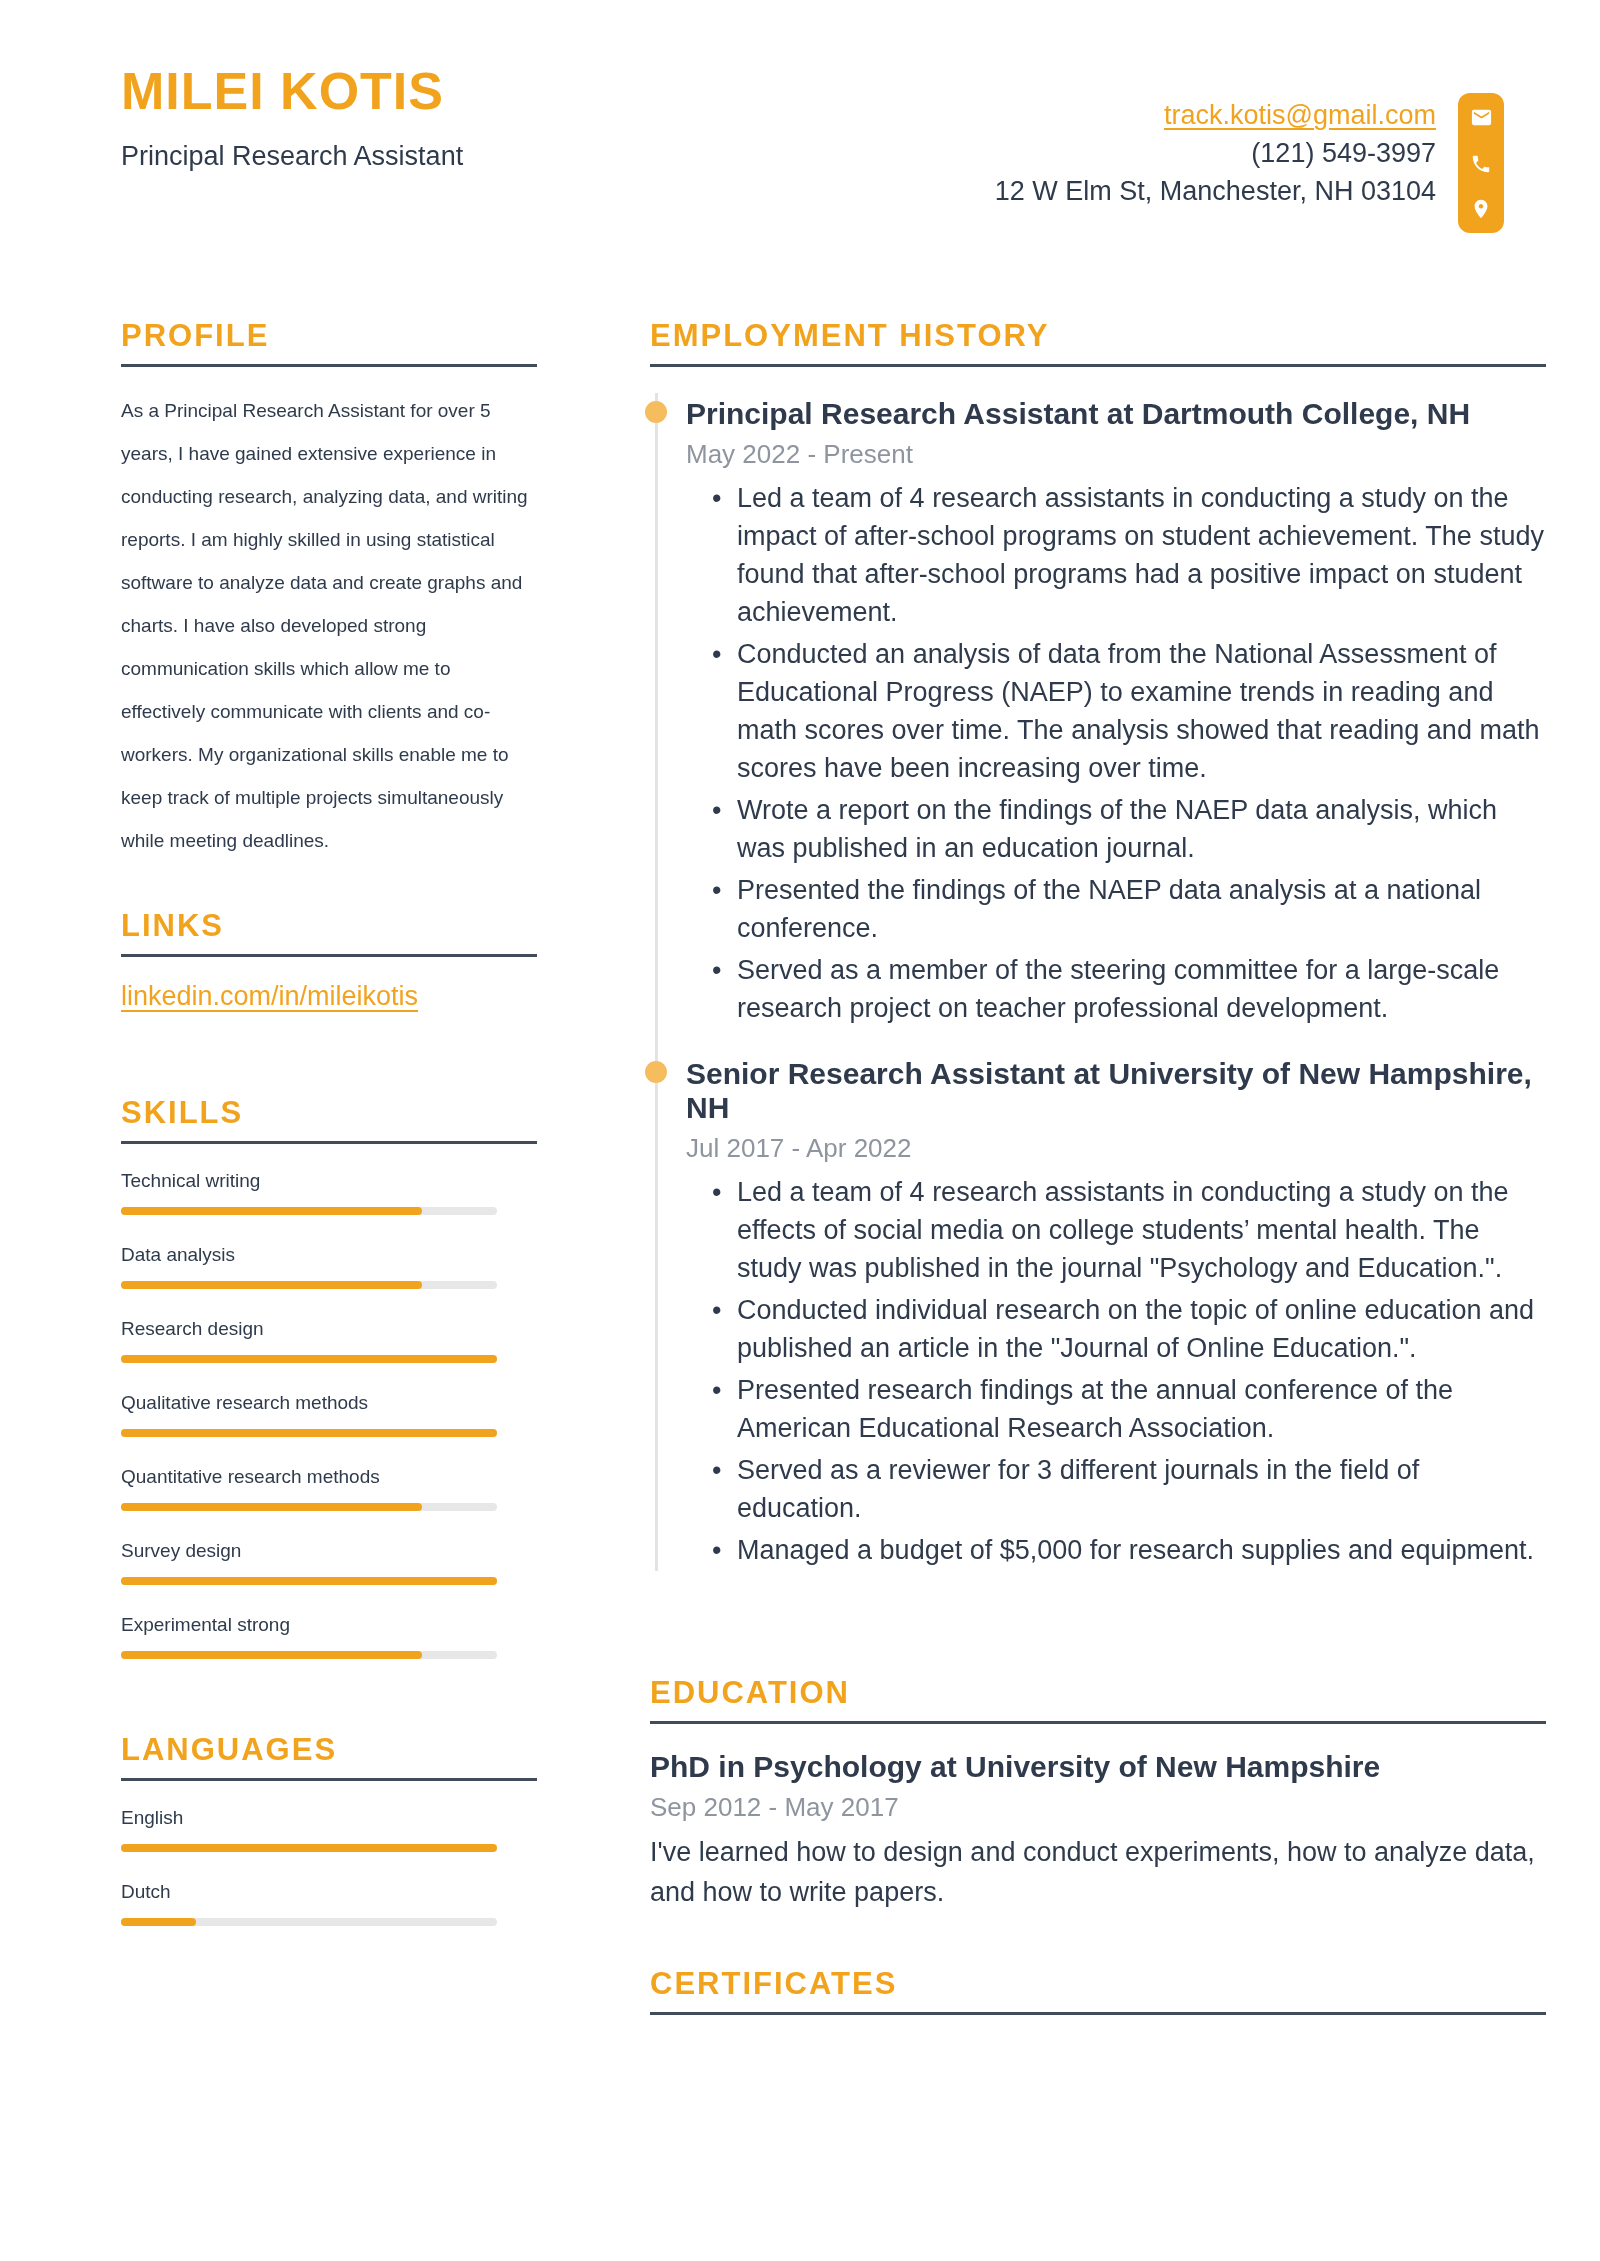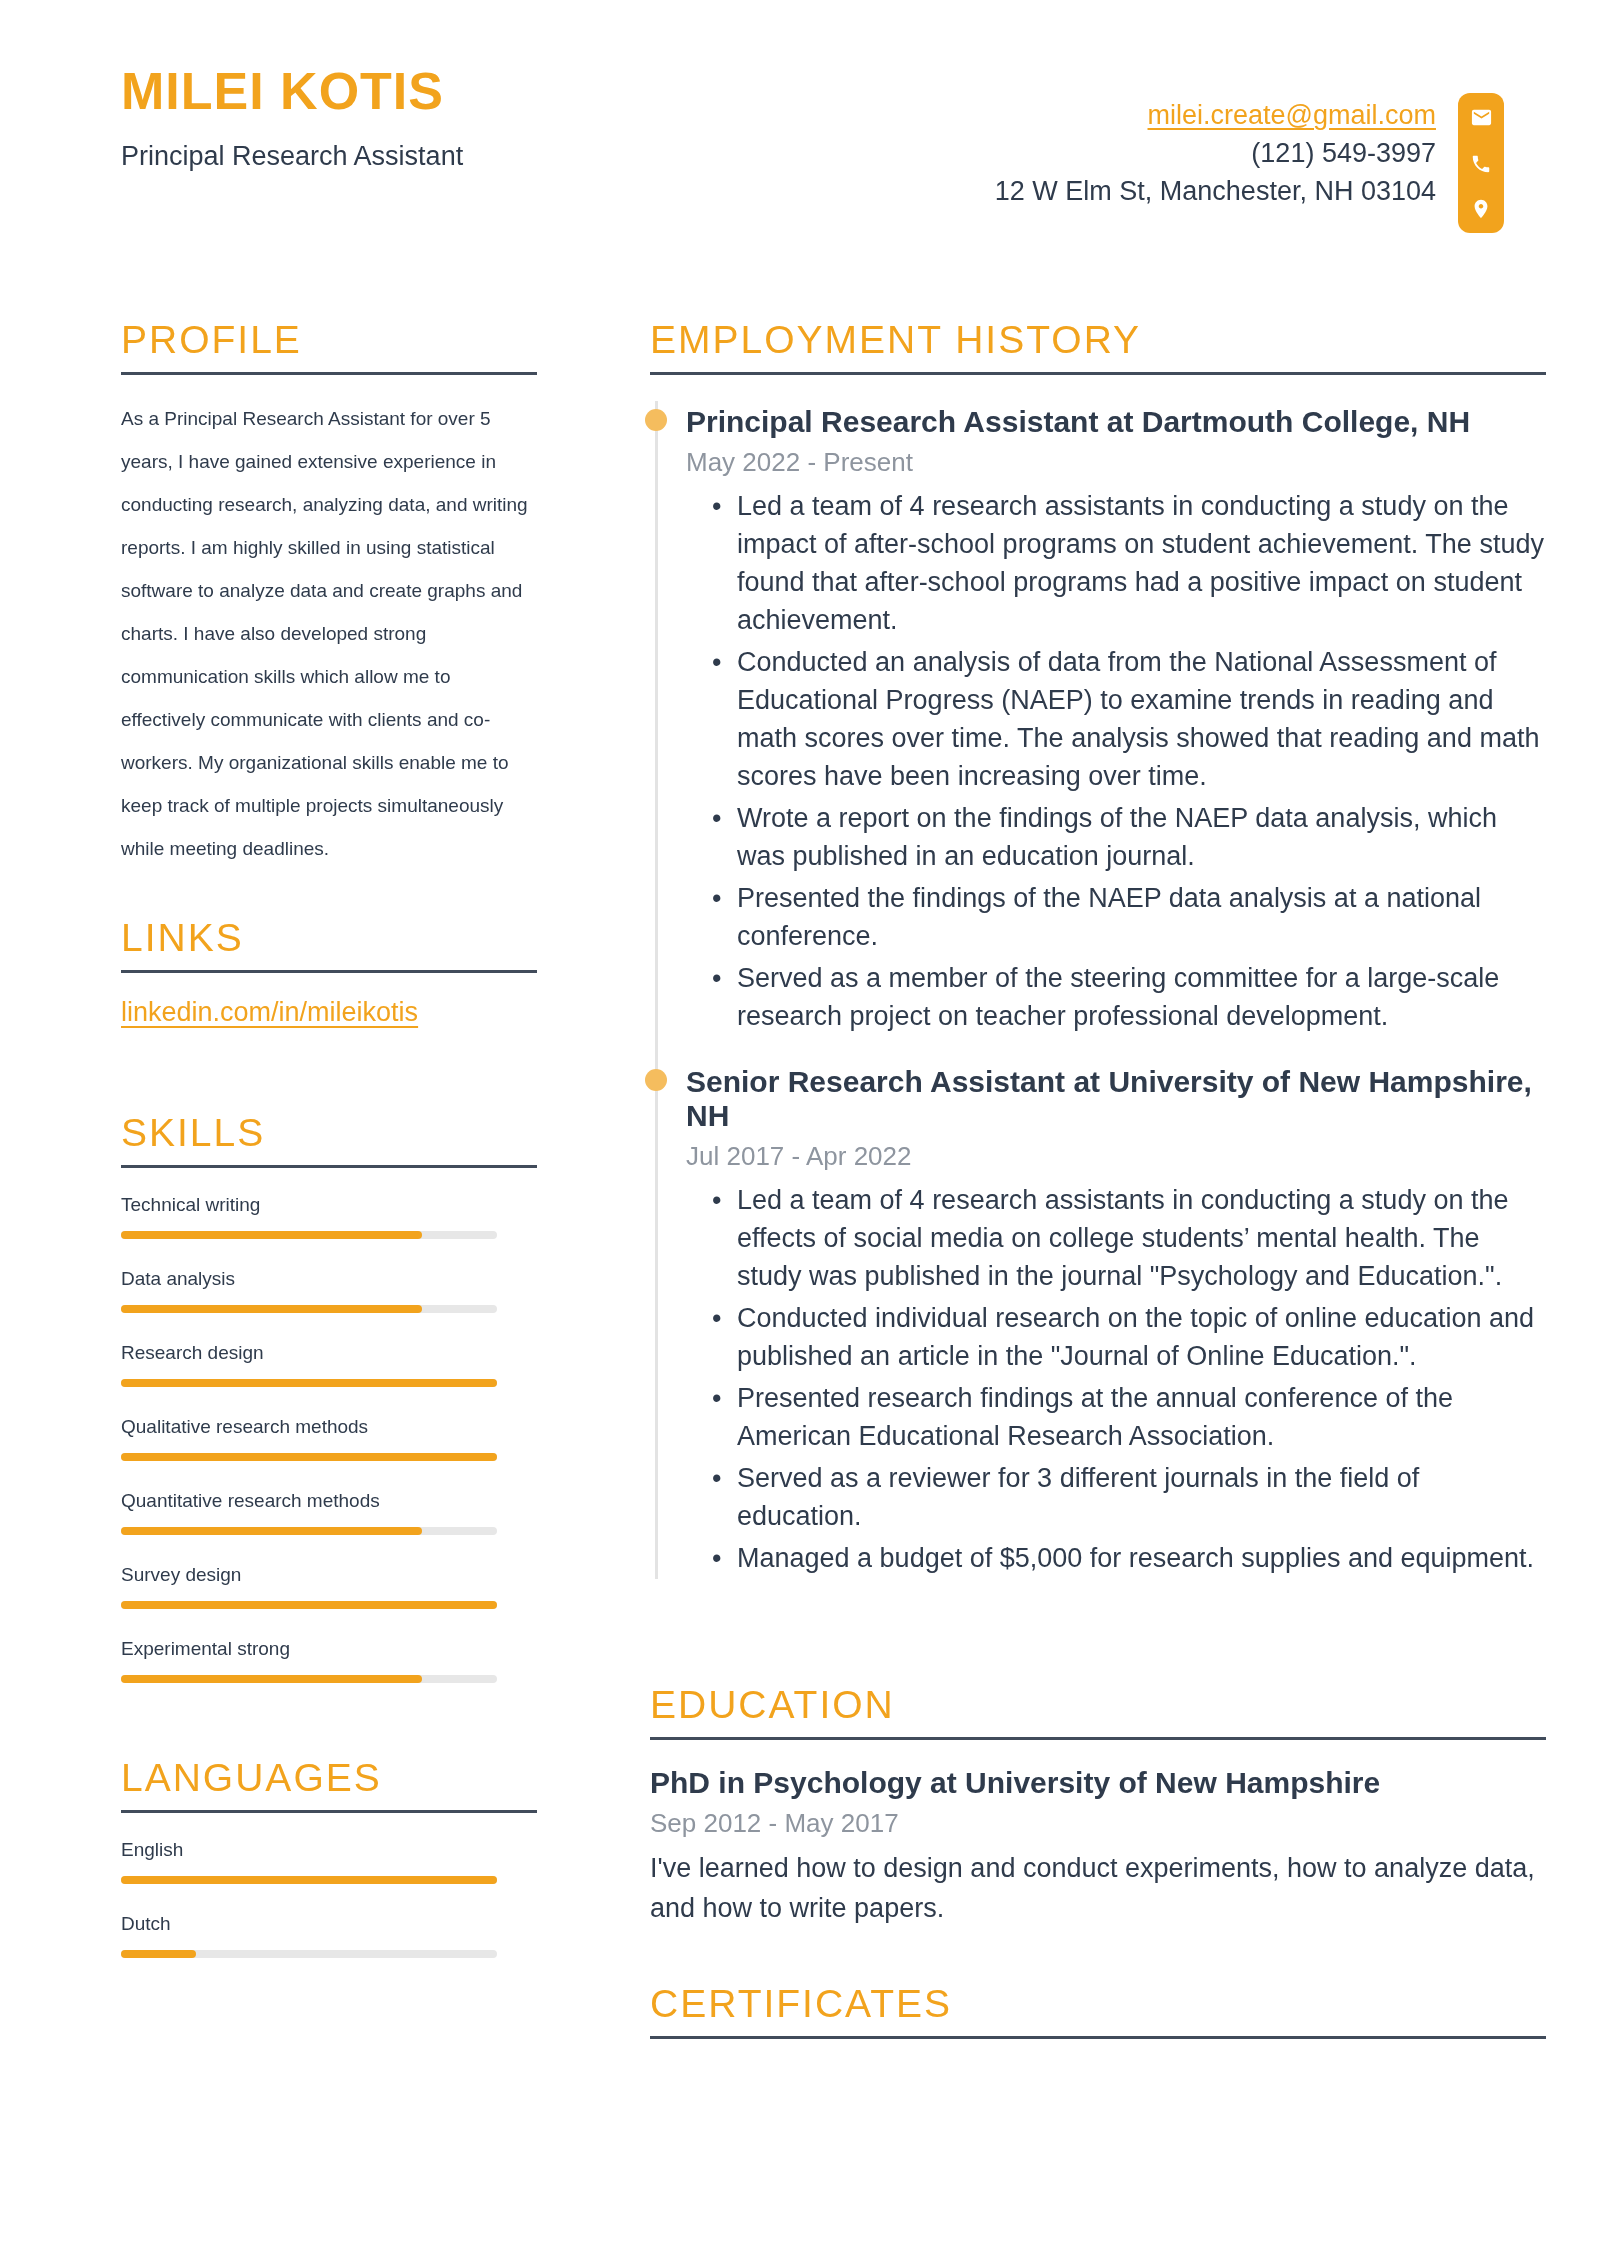--- a/index.html
+++ b/index.html
@@ -22,21 +22,21 @@
     position:absolute;left:1458px;top:93px;width:46px;height:140px;background:var(--accent);
     border-radius:12px;display:flex;flex-direction:column;align-items:center;
     justify-content:space-between;padding:13px 0;
   }
   .icon-bar svg{display:block;}
   
   .col{position:absolute;top:320px;}
   .left-col{left:121px;width:416px;}
   .right-col{left:650px;width:896px;}
   h2.sec{
-    margin:0;font-size:39px;line-height:1;font-weight:normal;color:var(--accent);
+    margin:0;font-size:31px;line-height:1;font-weight:bold;color:var(--accent);
     letter-spacing:2px;padding-bottom:13px;border-bottom:3px solid var(--rule);
   }
   
   .profile-text{margin-top:22px;font-size:19px;line-height:43px;}
   .sec-links{margin-top:48px;}
   .link-list a{display:inline-block;margin-top:24px;font-size:27px;color:var(--accent);text-decoration:underline;text-underline-offset:5px;}
   .sec-skills{margin-top:85px;}
   .bar-list{margin-top:22px;}
   .bar-item{margin-bottom:25px;}
   .bar-label{font-size:19px;line-height:30px;margin-bottom:11px;}
@@ -65,21 +65,21 @@
 <body>
 
 <header>
   <div class="name-block">
     <h1>MILEI KOTIS</h1>
     <div class="subtitle">Principal Research Assistant</div>
   </div>
 
   <div class="contact-block">
     <div>
-      <a href="#">milei.create@gmail.com</a>
+      <a href="#">track.kotis@gmail.com</a>
     </div>
     <div>(121) 549-3997</div>
     <div>12 W Elm St, Manchester, NH 03104</div>
   </div>
 
   <div class="icon-bar">
     <span>
       <svg width="23" height="23" viewBox="0 0 24 24">
           <path fill="#ffffff" d="M20 4H4c-1.1 0-1.99.9-1.99 2L2 18c0 1.1.9 2 2 2h16c1.1 0 2-.9 2-2V6c0-1.1-.9-2-2-2zm0 4l-8 5-8-5V6l8 5 8-5v2z"></path>
         </svg>

